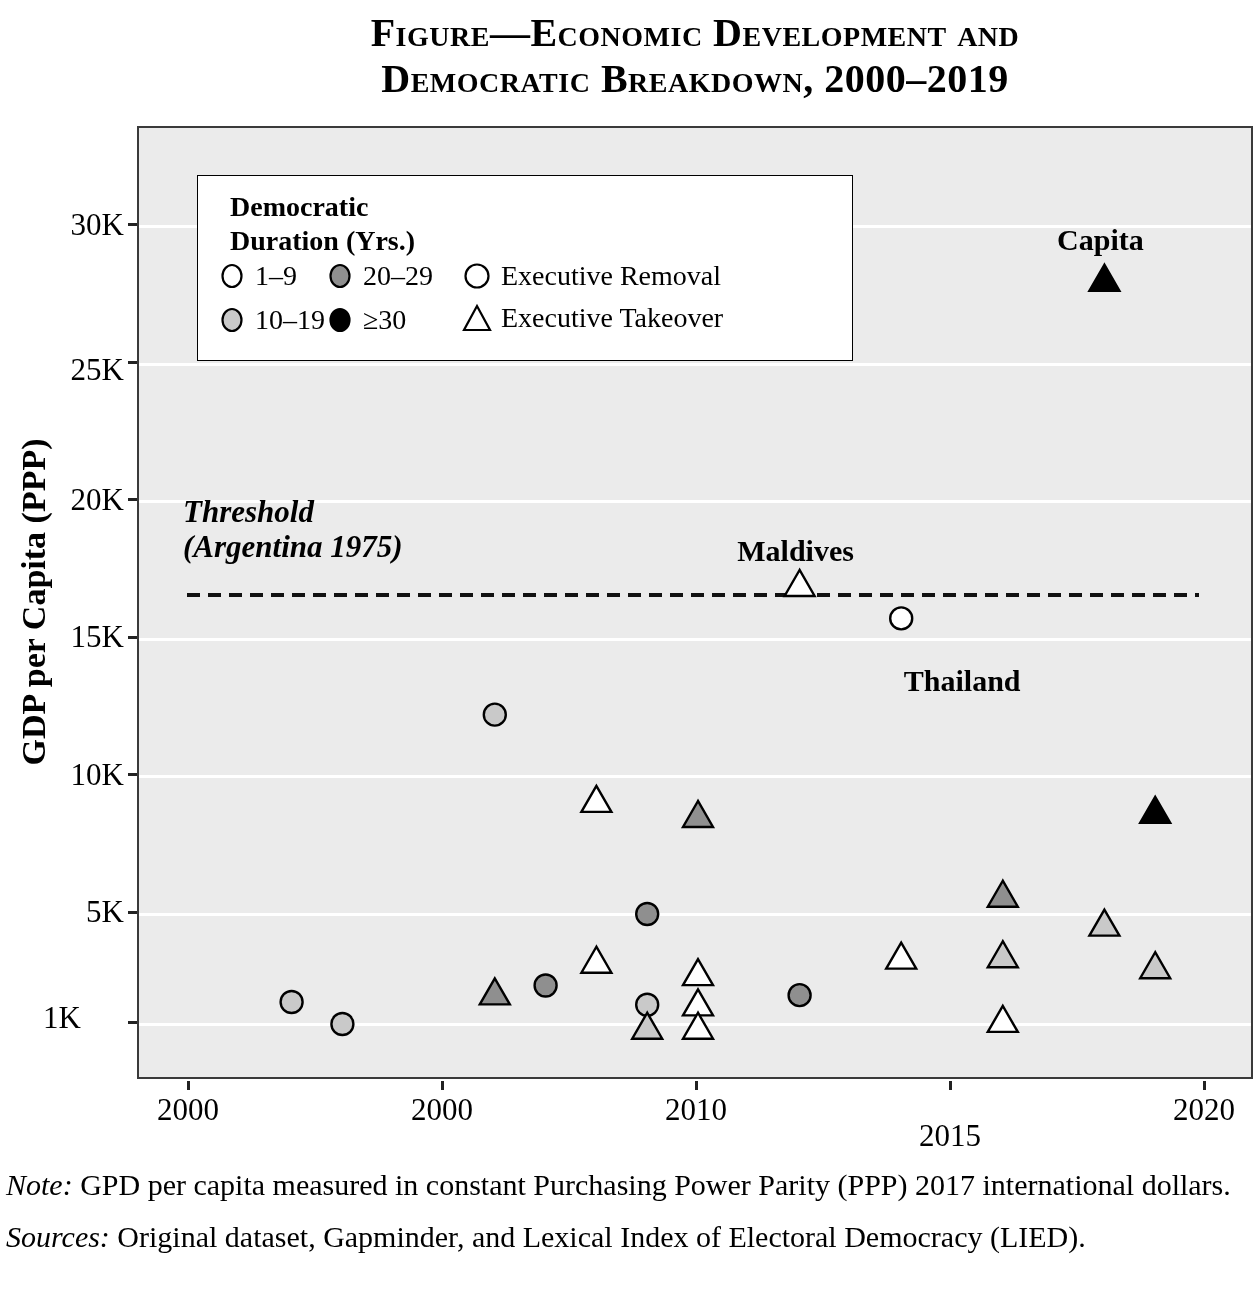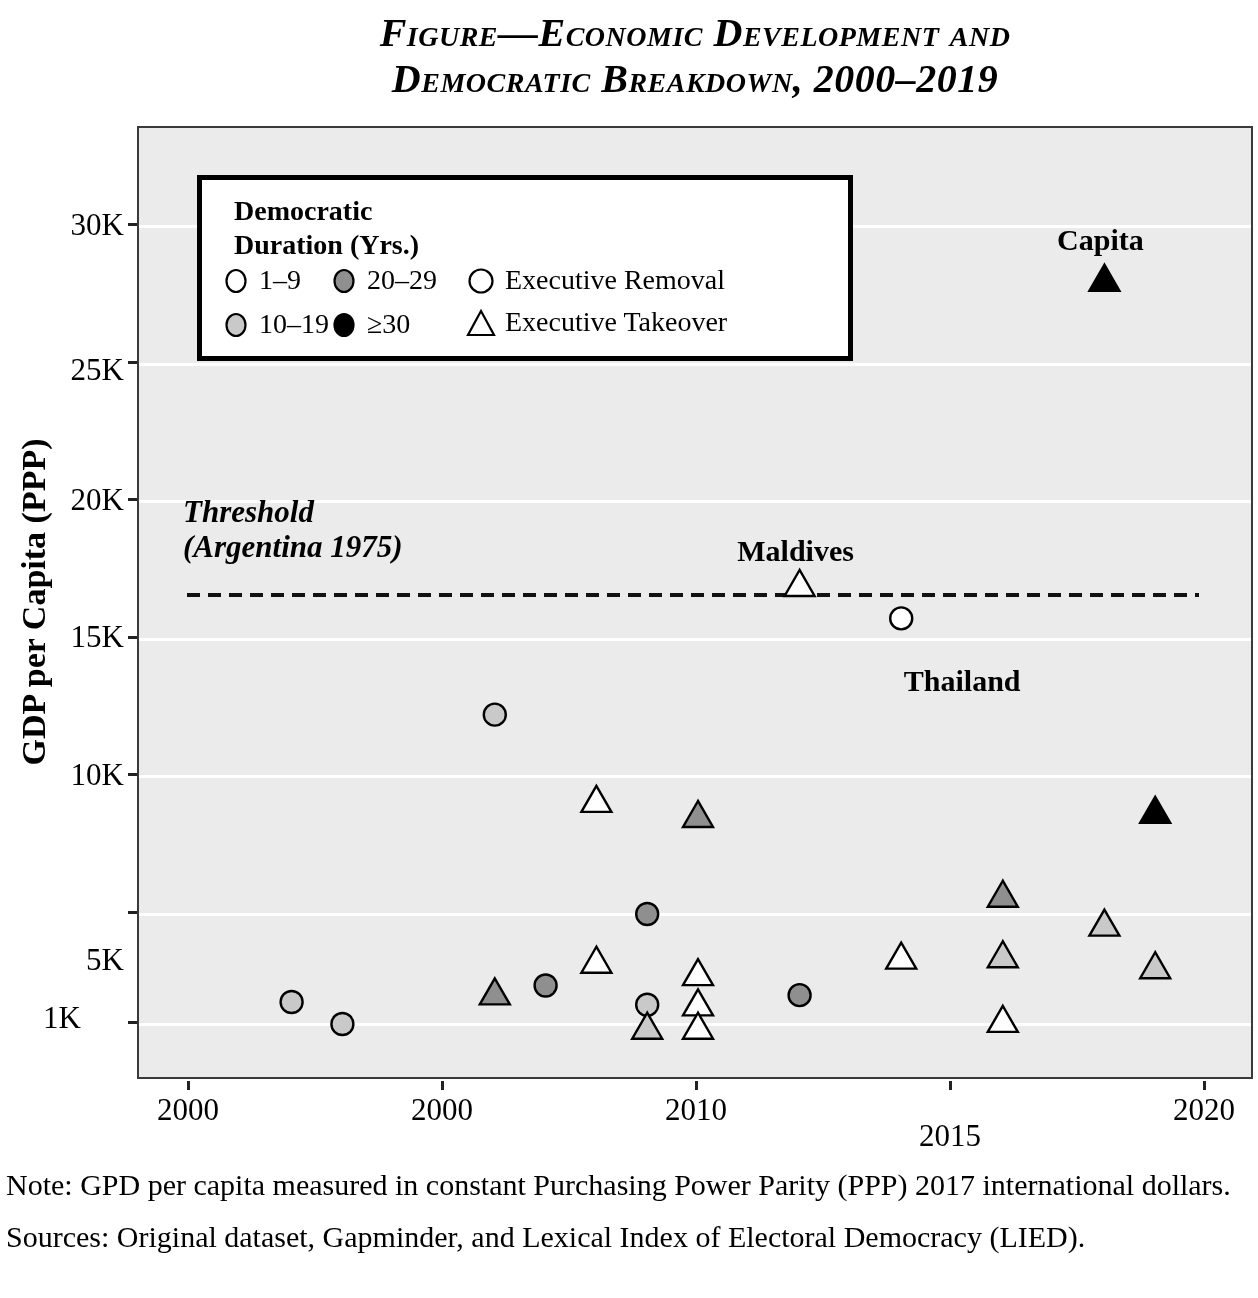--- a/index.html
+++ b/index.html
@@ -1,50 +1,50 @@
 <!DOCTYPE html>
 <html><head>
 <meta charset="utf-8">
 <style>
   *{margin:0;padding:0;box-sizing:border-box;}
   html,body{background:#fff;}
   #figure{position:relative;width:1258px;height:1298px;background:#fff;color:#000;
           font-family:"Liberation Serif",serif;overflow:hidden;}
 
   #title{position:absolute;left:137px;top:10px;width:1116px;text-align:center;
-         font-weight:bold;font-variant:small-caps;font-size:40px;line-height:46px;letter-spacing:.5px;font-style:italic;}
+         font-weight:bold;font-variant:small-caps;font-size:40px;line-height:46px;letter-spacing:.5px;}
 
   #plot-area{position:absolute;left:137px;top:126px;width:1116px;height:953px;
              background:#ebebeb;border:2px solid #3a3a3a;}
   .gridline{position:absolute;left:0;width:100%;height:3px;background:#fff;}
 
   #threshold-line{position:absolute;left:48px;width:1012px;height:4px;
                   background:repeating-linear-gradient(90deg,#111 0 13px,transparent 13px 21px);}
   #points-svg{position:absolute;left:0;top:0;}
 
   #threshold-label{position:absolute;left:183px;top:494px;font-size:31px;font-weight:bold;
                    font-style:italic;line-height:35px;}
   .annotation{position:absolute;transform:translate(-50%,-50%);font-size:30px;font-weight:bold;white-space:nowrap;}
 
   .ytick-label{position:absolute;left:0;width:124px;text-align:right;transform:translateY(-50%);font-size:31px;}
   .ytick-mark{position:absolute;left:128px;width:9px;height:3px;background:#222;}
   .xtick-label{position:absolute;transform:translateX(-50%);font-size:31px;top:1092px;}
   .xtick-mark{position:absolute;width:3px;height:9px;background:#222;top:1081px;}
   #y-axis-title{position:absolute;left:34px;top:602px;transform:translate(-50%,-50%) rotate(-90deg);
                 font-weight:bold;font-size:34px;white-space:nowrap;}
 
-  #legend{position:absolute;left:197px;top:175px;width:656px;height:186px;background:#fff;border:5px solid #000000;}
+  #legend{position:absolute;left:197px;top:175px;width:656px;height:186px;background:#fff;border:1px solid #000000;}
   .lg-header{position:absolute;top:14px;font-weight:bold;font-size:28px;line-height:34px;}
-  .lg-item{position:absolute;display:flex;align-items:flex-end;font-size:28px;}
+  .lg-item{position:absolute;display:flex;align-items:center;font-size:28px;}
   .lg-item svg{display:block;}
   .lg-item span{margin-left:9px;white-space:nowrap;}
 
   #notes{position:absolute;left:6px;top:1166px;width:1248px;font-size:30px;line-height:37px;}
   #notes p{margin-bottom:15px;}
-  .note-prefix{}
+  .note-prefix{font-style:italic;}
 </style>
 </head>
 <body>
 
 <div id="figure">
 
   <div id="title">
     <div>Figure—Economic Development and</div>
     <div>Democratic Breakdown, 2000–2019</div>
   </div>
@@ -87,21 +87,21 @@
         <polygon points="965.4,136.75 950.4,162.75 980.4,162.75" fill="#000000" stroke="#000" stroke-width="2.4"></polygon>
         <polygon points="965.4,781.625 950.4,807.625 980.4,807.625" fill="#c9c9c9" stroke="#000" stroke-width="2.4"></polygon>
         <polygon points="1016.1999999999999,668.875 1001.1999999999999,694.875 1031.1999999999998,694.875" fill="#000000" stroke="#000" stroke-width="2.4"></polygon>
         <polygon points="1016.1999999999999,824.25 1001.1999999999999,850.25 1031.1999999999998,850.25" fill="#c9c9c9" stroke="#000" stroke-width="2.4"></polygon>
       </svg>
   </div>
 
   <div id="axes">
       <div class="ytick-label" style="top: 1018px; text-align: center;">1K</div>
       <div class="ytick-mark" style="top: 1020.5px;"></div>
-      <div class="ytick-label" style="top: 960px;">5K</div>
+      <div class="ytick-label" style="top: 912px;">5K</div>
       <div class="ytick-mark" style="top: 910.5px;"></div>
       <div class="ytick-label" style="top: 774.5px;">10K</div>
       <div class="ytick-mark" style="top: 773px;"></div>
       <div class="ytick-label" style="top: 637px;">15K</div>
       <div class="ytick-mark" style="top: 635.5px;"></div>
       <div class="ytick-label" style="top: 499.5px;">20K</div>
       <div class="ytick-mark" style="top: 498px;"></div>
       <div class="ytick-label" style="top: 370px;">25K</div>
       <div class="ytick-mark" style="top: 360.5px;"></div>
       <div class="ytick-label" style="top: 224.5px;">30K</div>

